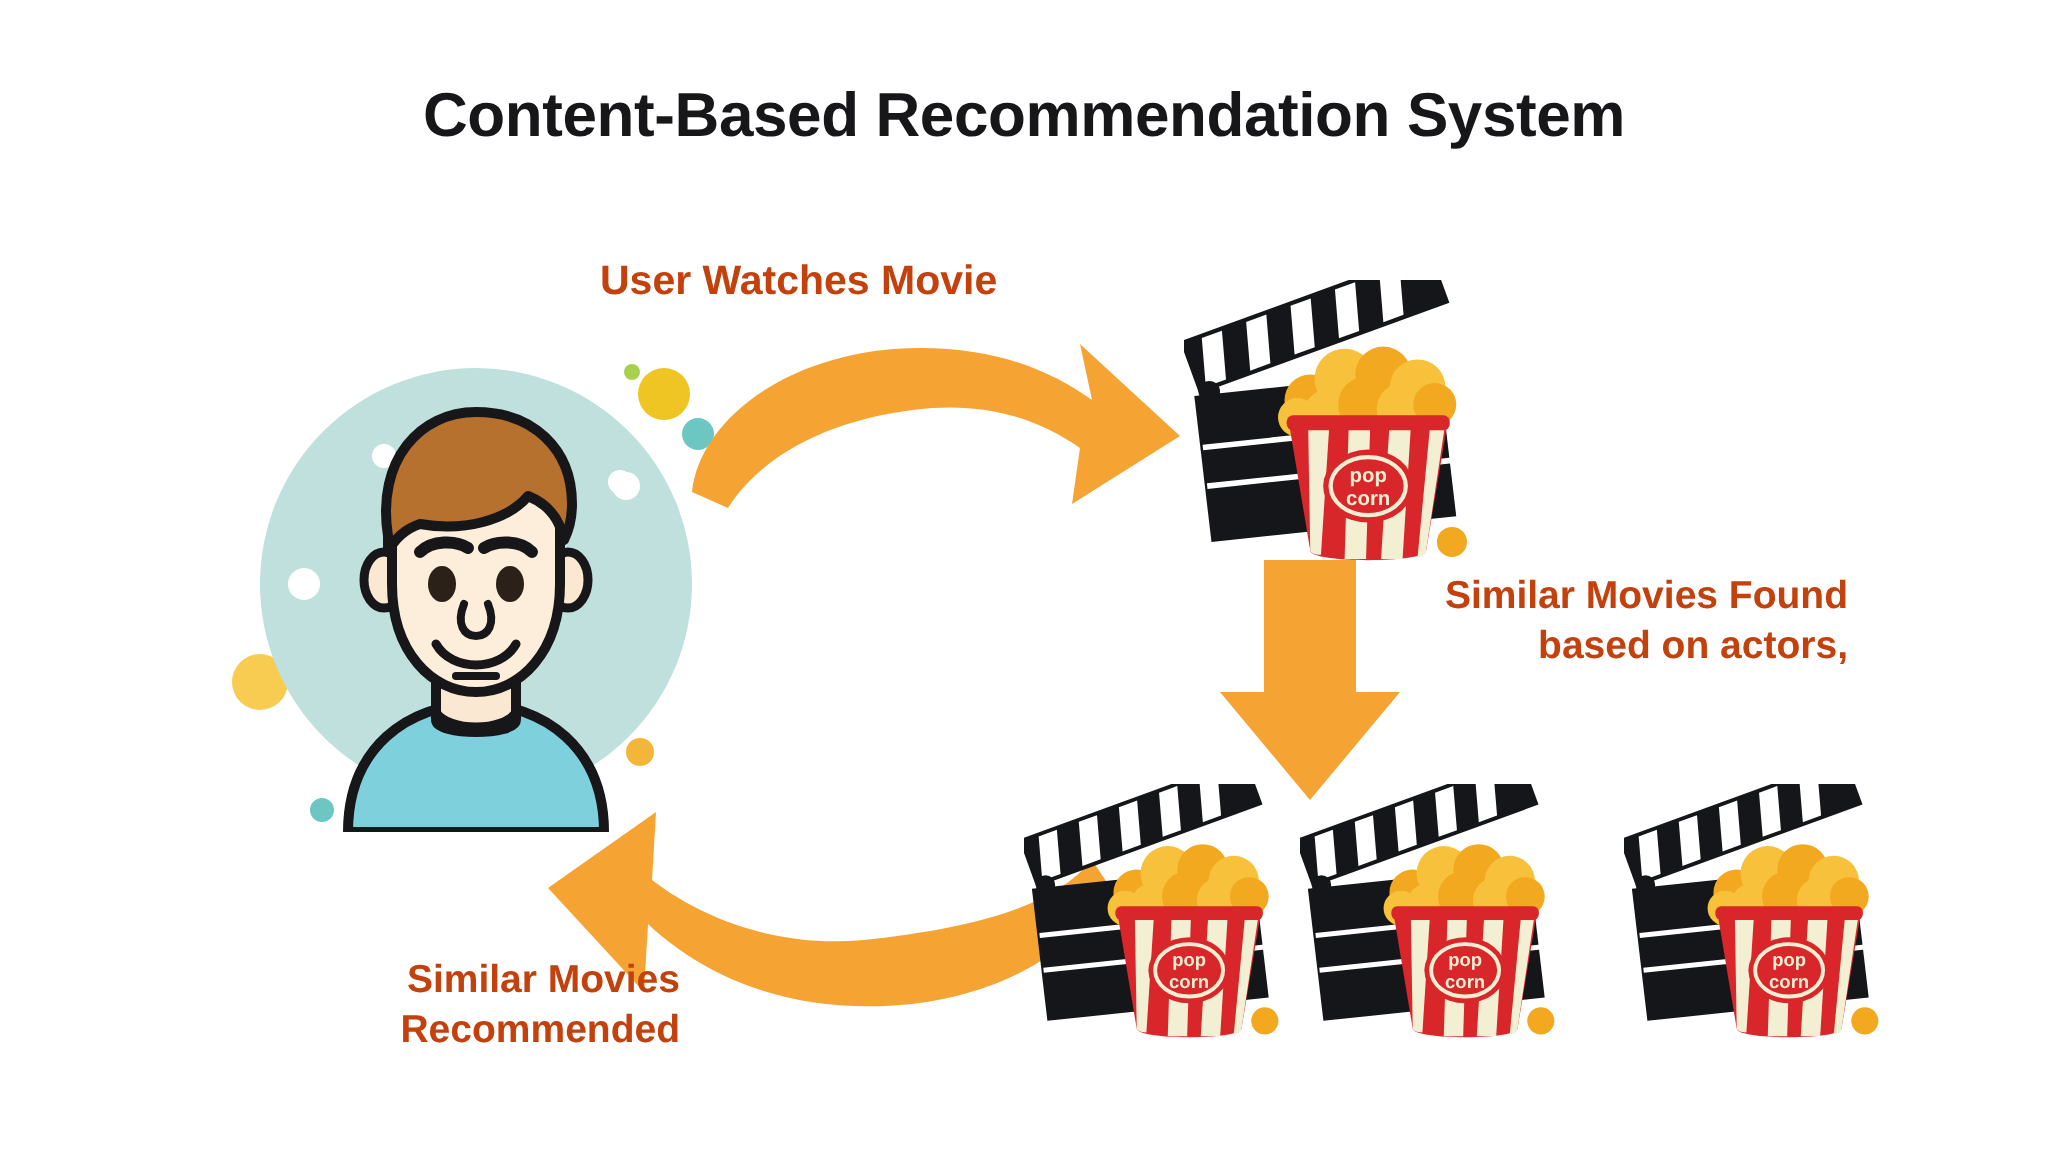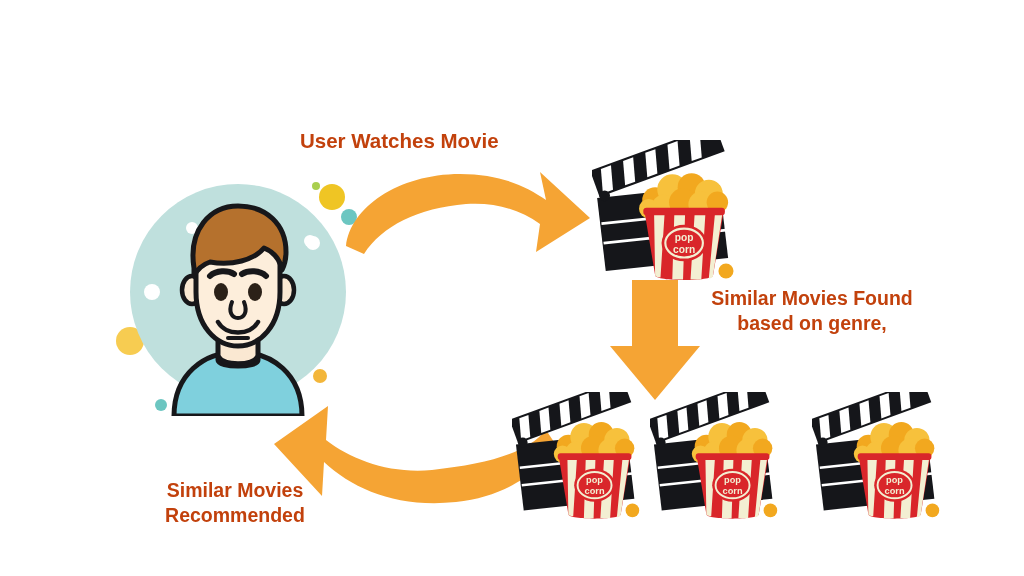--- a/index.html
+++ b/index.html
@@ -42,31 +42,31 @@
   .caption-watch {
     left: 300px;
     top: 128px;
     font-size: 20.5px;
     white-space: nowrap;
   }
   .caption-found {
     left: 700px;
     top: 286px;
     width: 224px;
-    text-align: center;
+    text-align: right;
     font-size: 19.5px;
   }
   .caption-found .ln {
     display: block;
   }
   .caption-recommended {
     left: 130px;
     top: 478px;
     width: 210px;
-    text-align: center;
+    text-align: right;
     font-size: 19.5px;
   }
   .caption-recommended .ln {
     display: block;
   }
 
   
   .avatar-wrap {
     position: absolute;
     left: 114px;
@@ -96,20 +96,21 @@
   .arrow svg { display: block; }
   .arrow-top    { left: 340px; top: 160px; width: 254px; height: 116px; }
   .arrow-down   { left: 608px; top: 278px; width: 94px; height: 124px; }
   .arrow-bottom { left: 268px; top: 396px; width: 290px; height: 116px; }
 </style>
 </head>
 <body>
 
 <div id="stage">
 
+  <div class="diagram-title">Content-Based Recommendation System</div>
 
   <svg width="1024" height="576" style="position:absolute;left:0;top:0;pointer-events:none;">
     <circle cx="130" cy="341" r="14" fill="#f7c948" opacity="0.95"></circle>
     <circle cx="150" cy="290" r="7" fill="#ffffff"></circle>
   </svg>
 
   <div class="avatar-wrap">
     <svg viewBox="0 0 248 248" width="248" height="248">
 
       <circle cx="124" cy="124" r="108" fill="#bfe0dd"></circle>
@@ -172,21 +173,21 @@
   <div class="arrow arrow-bottom">
     <svg viewBox="0 0 290 116" width="290" height="116">
       <path d="M286 46 C276 74 240 100 188 106 C130 112 86 94 56 66 L54 100 L6 48 L60 10 L58 44 C84 64 122 78 164 74 C218 68 258 58 278 34 Z" fill="#F5A434"></path>
     </svg>
   </div>
 
   <div class="caption caption-watch">User Watches Movie</div>
 
   <div class="caption caption-found">
     <span class="ln">Similar Movies Found</span>
-    <span class="ln">based on genre,</span>
+    <span class="ln">based on actors,</span>
   </div>
 
   <div class="caption caption-recommended">
     <span class="ln">Similar Movies</span>
     <span class="ln">Recommended</span>
   </div>
 
   <svg width="0" height="0" style="position:absolute" aria-hidden="true">
     <defs>
       <g id="movie-glyph">

